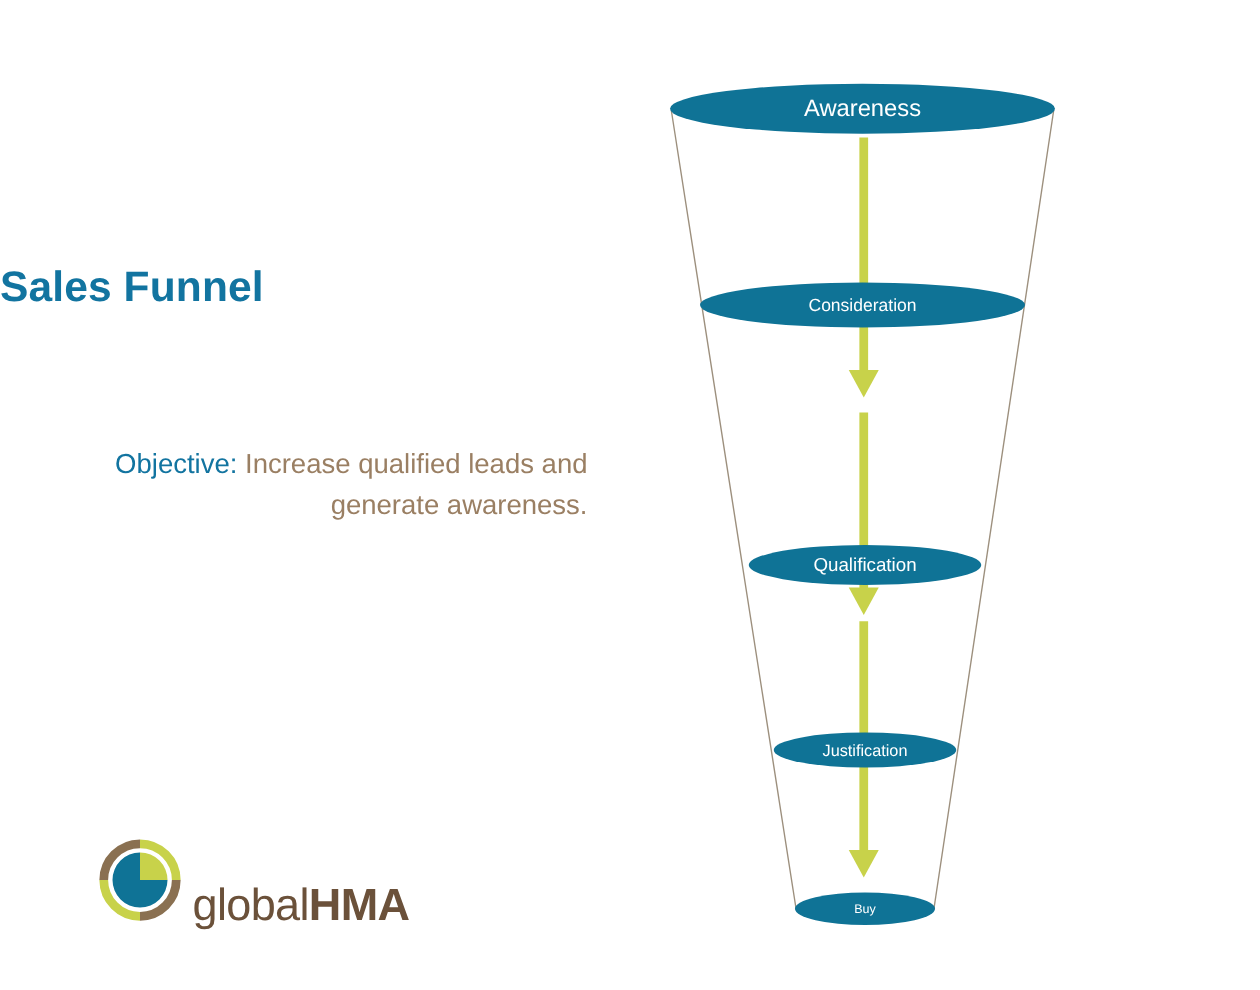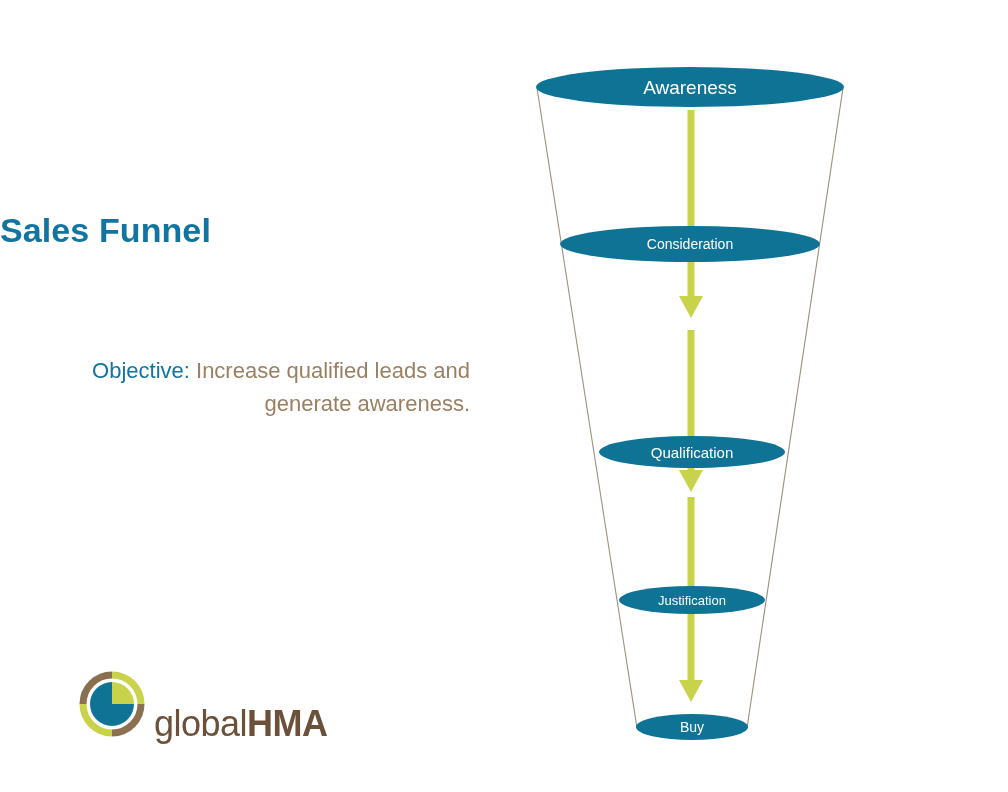--- a/index.html
+++ b/index.html
@@ -183,17 +183,17 @@
           <ellipse cx="692" cy="600" rx="73" ry="14" fill="#0f7396"></ellipse>
           <ellipse cx="692" cy="727" rx="56" ry="13" fill="#0f7396"></ellipse>
         </g>
     </svg>
 
     <div id="stage-labels">
         <div class="stage-label" style="font-size: 19px; line-height: 23px; left: -10px; width: 400px; top: 75.5px;">Awareness</div>
         <div class="stage-label" style="font-size: 14px; line-height: 21px; left: -10px; width: 400px; top: 233.5px;">Consideration</div>
         <div class="stage-label" style="font-size: 15px; line-height: 19px; left: -8px; width: 400px; top: 442.5px;">Qualification</div>
         <div class="stage-label" style="font-size: 13px; line-height: 17px; left: -8px; width: 400px; top: 591.5px;">Justification</div>
-        <div class="stage-label" style="font-size: 14px; line-height: 17px; left: -8px; width: 400px; top: 718.5px; text-align: center;">Buy</div>
+        <div class="stage-label" style="font-size: 10px; line-height: 17px; left: -8px; width: 400px; top: 718.5px; text-align: center;">Buy</div>
       </div>
   </div>
 
 </div>
 
 </body></html>

